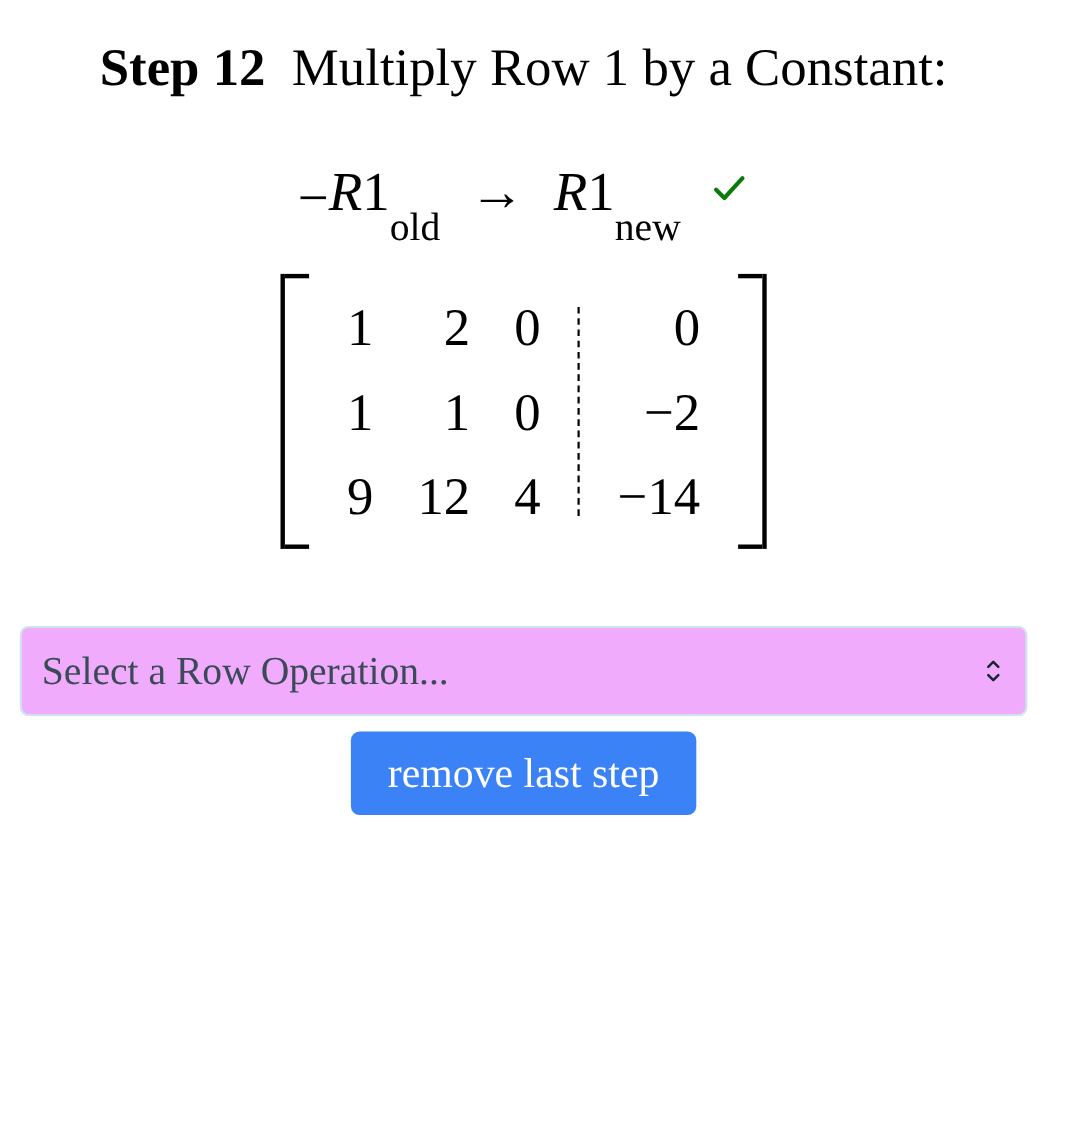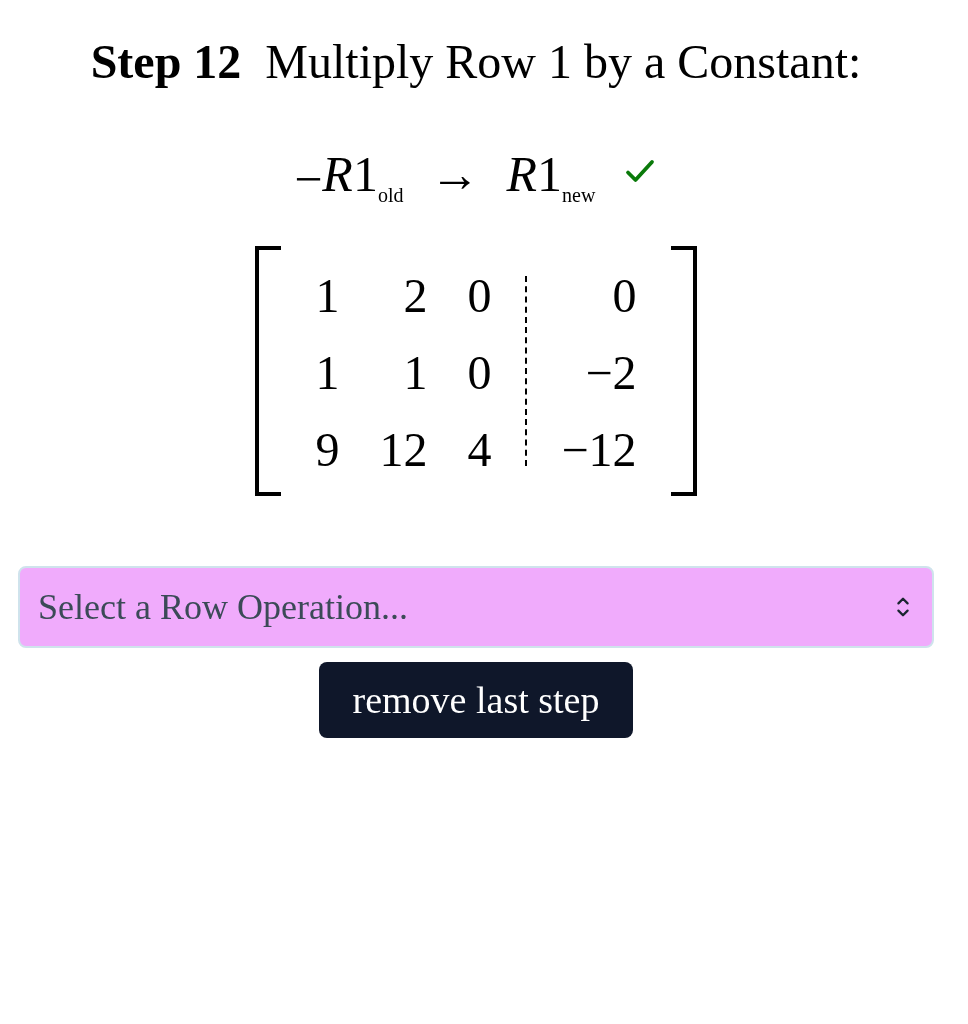--- a/index.html
+++ b/index.html
@@ -35,24 +35,24 @@
     vertical-align: middle;
   }
   .operation-row .R {
     font-style: italic;
     font-family: 'Times New Roman', serif;
   }
   .operation-row .num {
     font-size: 50px;
   }
   .operation-row .sub {
-    font-size: 20px;
+    font-size: 36px;
     vertical-align: sub;
     position: relative;
-    top: 0;
+    top: 16px;
   }
   .arrow {
     display: inline-block;
     margin: 0 14px;
     font-family: 'Times New Roman', serif;
   }
   .check {
     color: #0a7a0a;
     font-size: 44px;
     display: inline-block;
@@ -156,21 +156,21 @@
     height: 28px;
     color: #1a2530;
   }
   .chev svg { display: block; }
   
   .btn-row {
     text-align: center;
     margin-top: 14px;
   }
   .remove-btn {
-    background: #0f172a;
+    background: #3b82f6;
     color: #fff;
     font-size: 38px;
     font-family: Georgia, 'Times New Roman', serif;
     border: none;
     border-radius: 8px;
     padding: 16px 34px;
     cursor: pointer;
   }
 </style>
 </head>
@@ -213,21 +213,21 @@
         </div>
         <div class="mcol">
           <div class="mcell">0</div>
           <div class="mcell">0</div>
           <div class="mcell">4</div>
         </div>
         <div class="divider"></div>
         <div class="mcol">
           <div class="mcell">0</div>
           <div class="mcell">−2</div>
-          <div class="mcell">−12</div>
+          <div class="mcell">−14</div>
         </div>
       </div>
       <div class="bracket right"></div>
     </div>
   </div>
 
   <div class="select-wrap">
     <div class="select">
       <span>Select a Row Operation...</span>
       <span class="chev">

